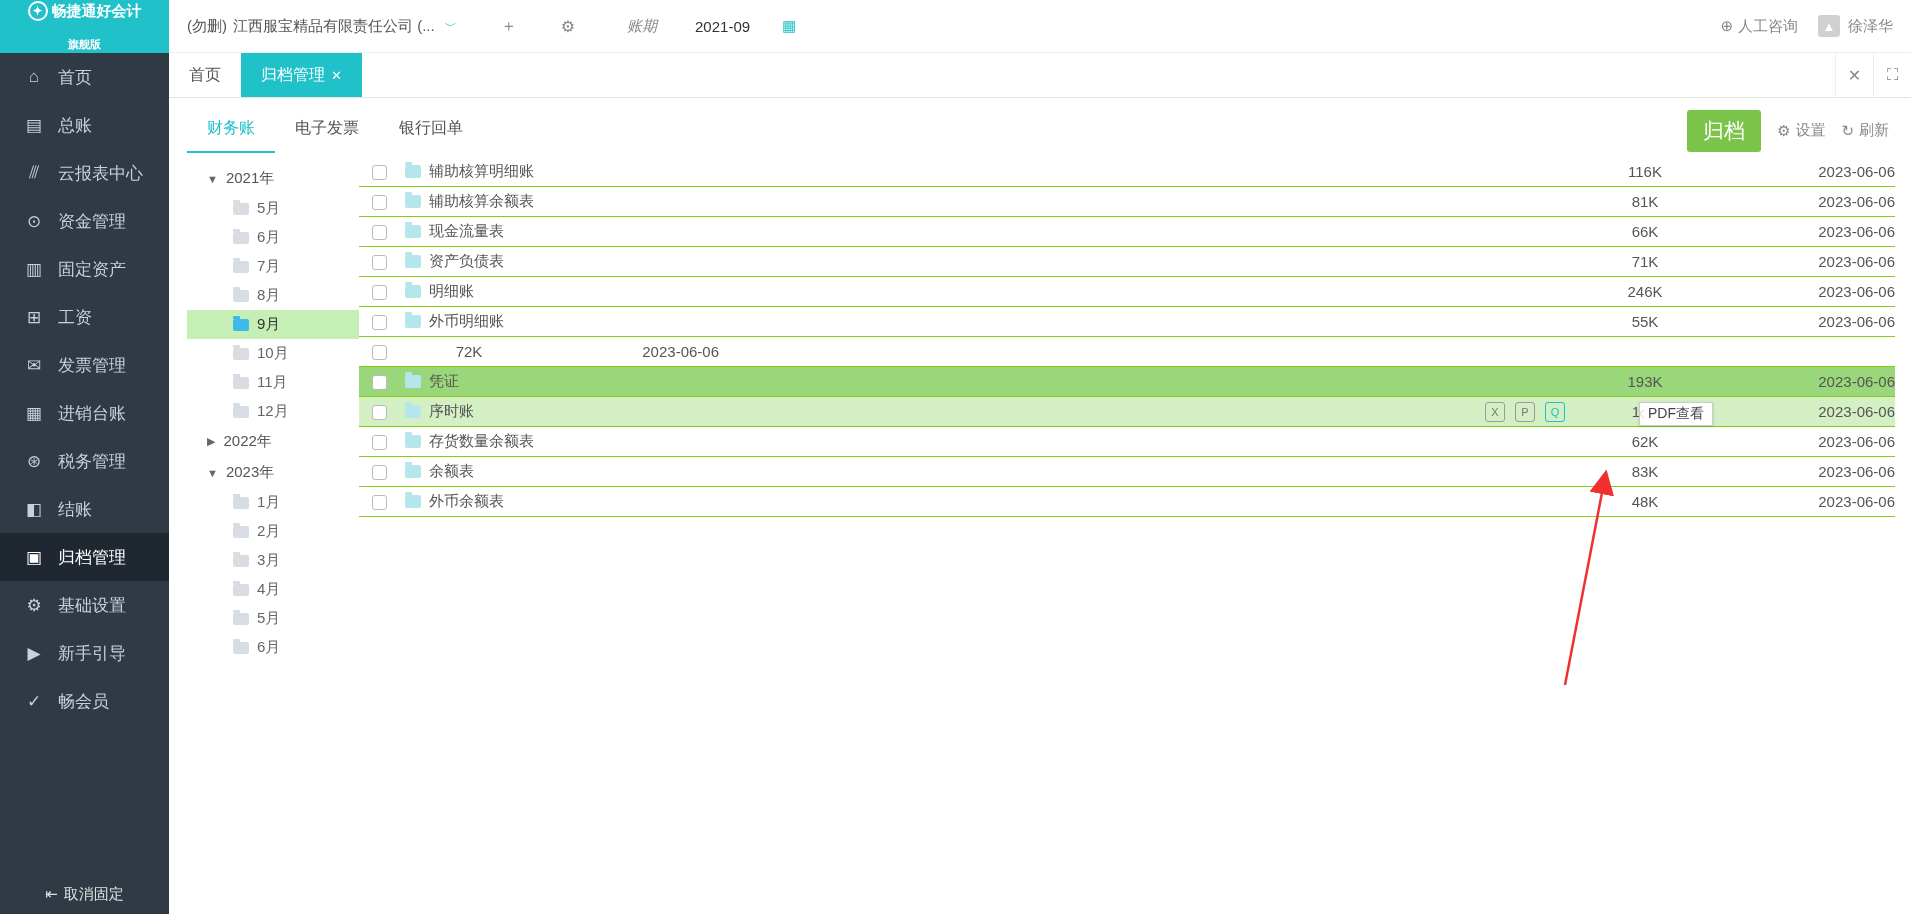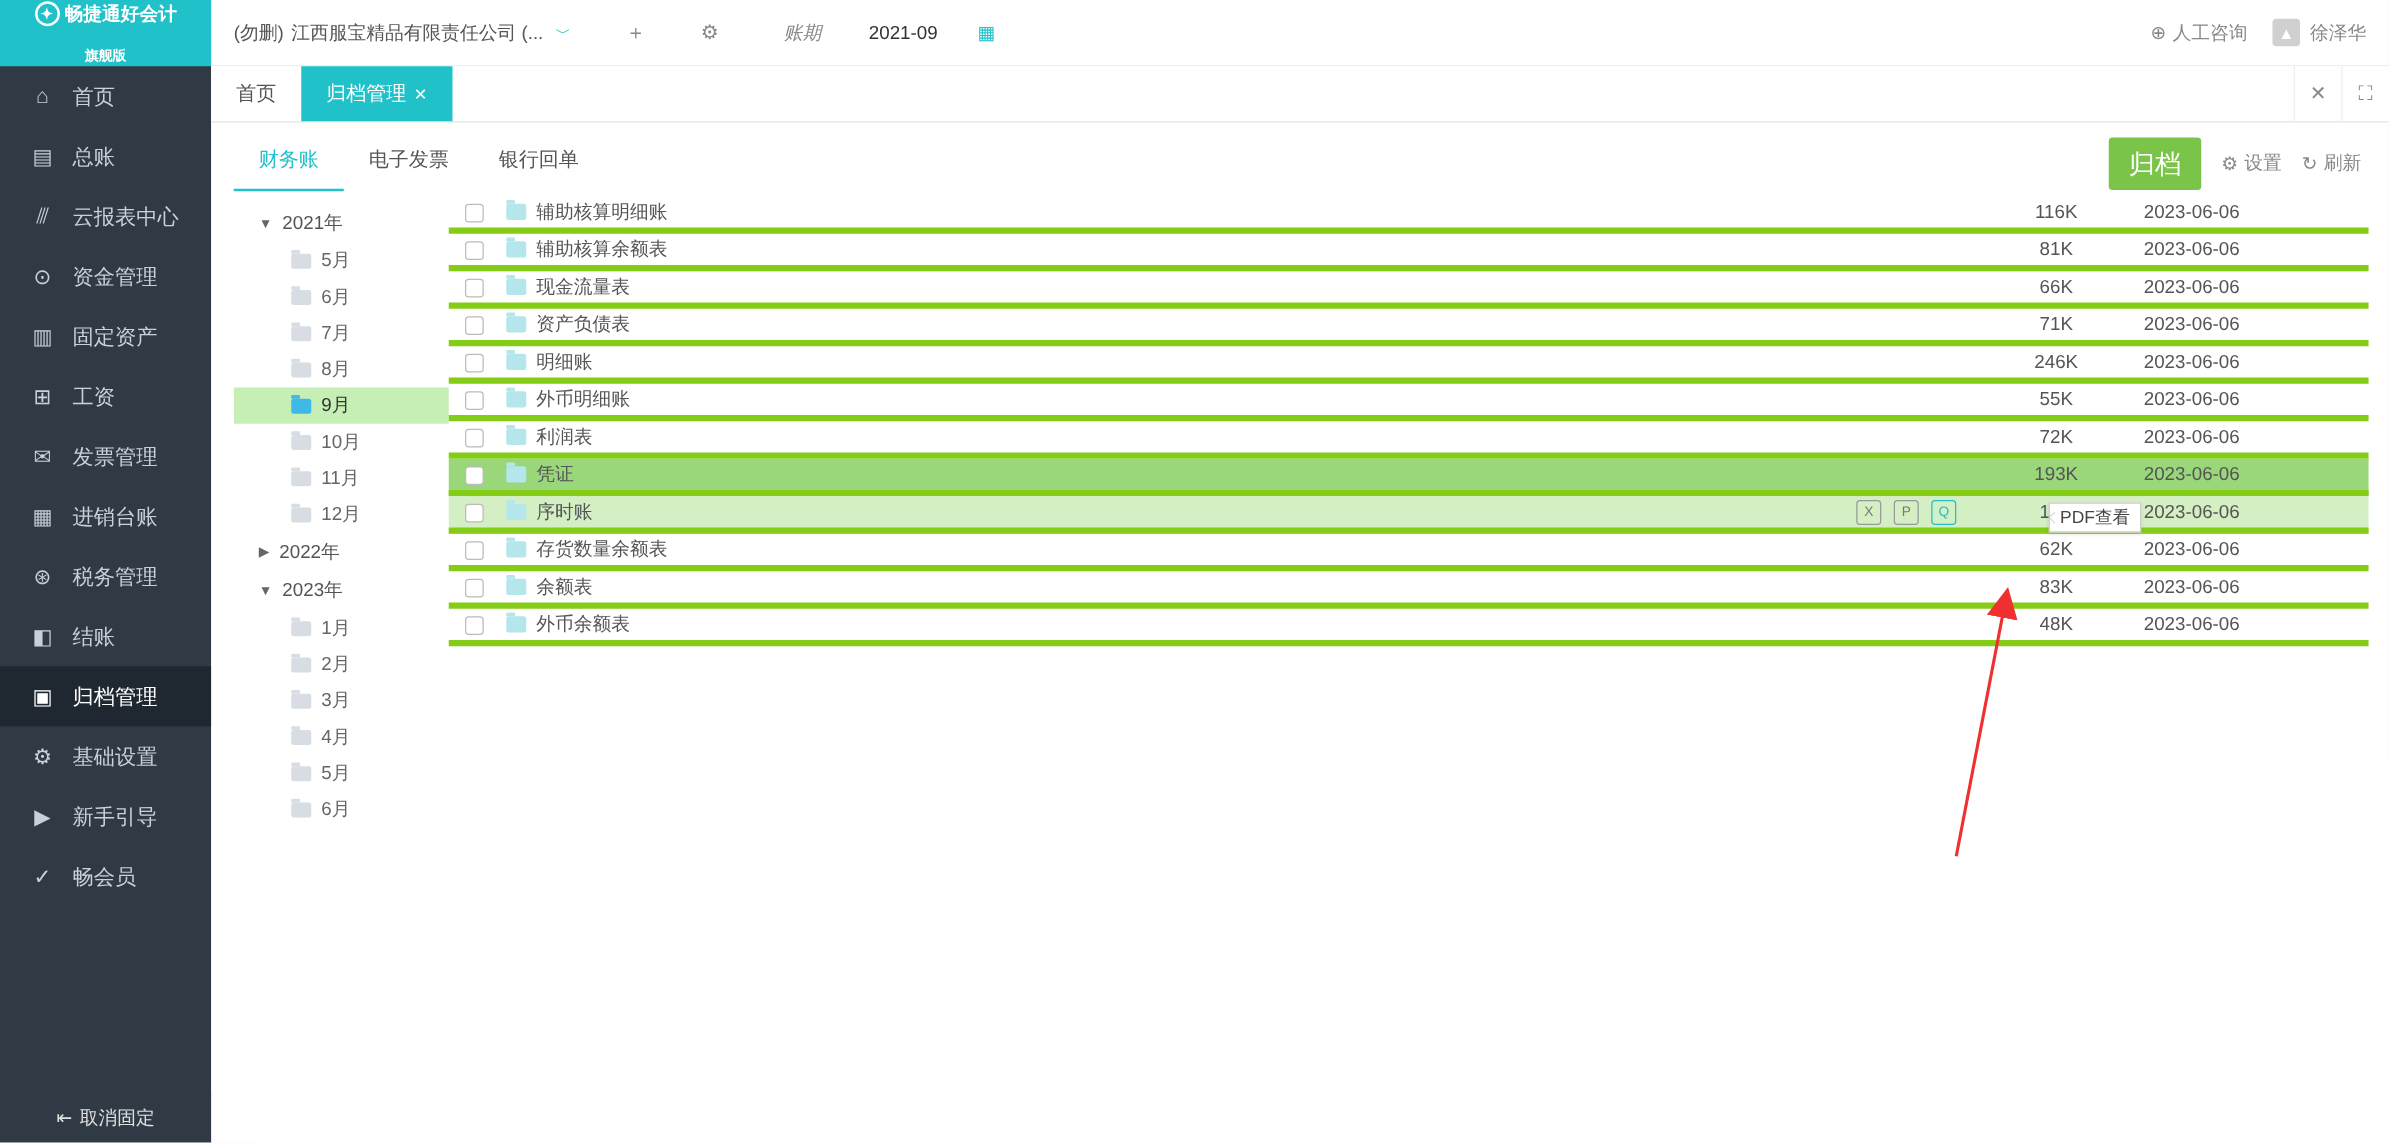--- a/index.html
+++ b/index.html
@@ -62,27 +62,27 @@
 .folder-icon.active::before { background:#3fb9e8;}
 
 
 .table-wrap { flex:1; display:flex; flex-direction:column; }
 .thead { display:flex; background:#4ed1d6; color:#fff; height:40px; align-items:center; font-size:16px;}
 .th-check { width:40px; text-align:center;}
 .th-name { flex:1; padding-left:6px;}
 .th-size { width:140px; text-align:center;}
 .th-date { width:180px; text-align:center;}
 .tbody { }
-.trow { display:flex; height:30px; align-items:center; font-size:15px; color:#555; border-bottom:5px solid #84cc16; position:relative;}
+.trow { display:flex; height:30px; align-items:center; font-size:15px; color:#555; border-bottom:1px solid #84cc16; position:relative;}
 .trow.selected { background:#9ad67a;}
 .trow.hover { background:#d4efc4;}
 .td-check { width:40px; text-align:center;}
 .td-name { flex:1; padding-left:6px; display:flex; align-items:center; gap:8px;}
 .td-size { width:140px; text-align:center;}
-.td-date { width:180px; text-align:left;}
+.td-date { width:180px; text-align:right;}
 .file-icon { width:16px; height:13px; background:#b5e6ec; border-radius:2px; display:inline-block; position:relative;}
 .file-icon::before { content:""; position:absolute; top:-3px; left:0; width:7px; height:3px; background:#b5e6ec; border-radius:1px 1px 0 0;}
 .chk { width:15px; height:15px; border:1px solid #bbb; border-radius:3px; display:inline-block; vertical-align:middle; background:#fff; cursor:pointer;}
 .chk-head { border-color:#fff;}
 
 
 .row-actions { position:absolute; right:330px; top:0; height:100%; display:flex; align-items:center; gap:10px;}
 .ra-icon { width:20px; height:20px; border:1px solid #999; border-radius:3px; display:flex; align-items:center; justify-content:center; font-size:11px; color:#777; cursor:pointer;}
 .ra-icon.highlight { border-color:#20c1c9; color:#20c1c9;}
 .tooltip { position:absolute; right:182px; top:5px; background:#fff; border:1px solid #ccc; padding:2px 8px; font-size:14px; color:#444; box-shadow:0 1px 3px rgba(0,0,0,.15);}
@@ -348,24 +348,20 @@
               <div class="td-check"><span class="chk"></span></div>
               <div class="td-name">
                 <span class="file-icon"></span>
                 <span>外币明细账</span>
               </div>
               <div class="td-size">55K</div>
               <div class="td-date">2023-06-06</div>
             </div>
             <div class="trow">
               <div class="td-check"><span class="chk"></span></div>
-              <div class="td-name">
-                <span class="file-icon"></span>
-                <span>利润表</span>
-              </div>
               <div class="td-size">72K</div>
               <div class="td-date">2023-06-06</div>
             </div>
             <div class="trow selected">
               <div class="td-check"><span class="chk"></span></div>
               <div class="td-name">
                 <span class="file-icon"></span>
                 <span>凭证</span>
               </div>
               <div class="td-size">193K</div>

